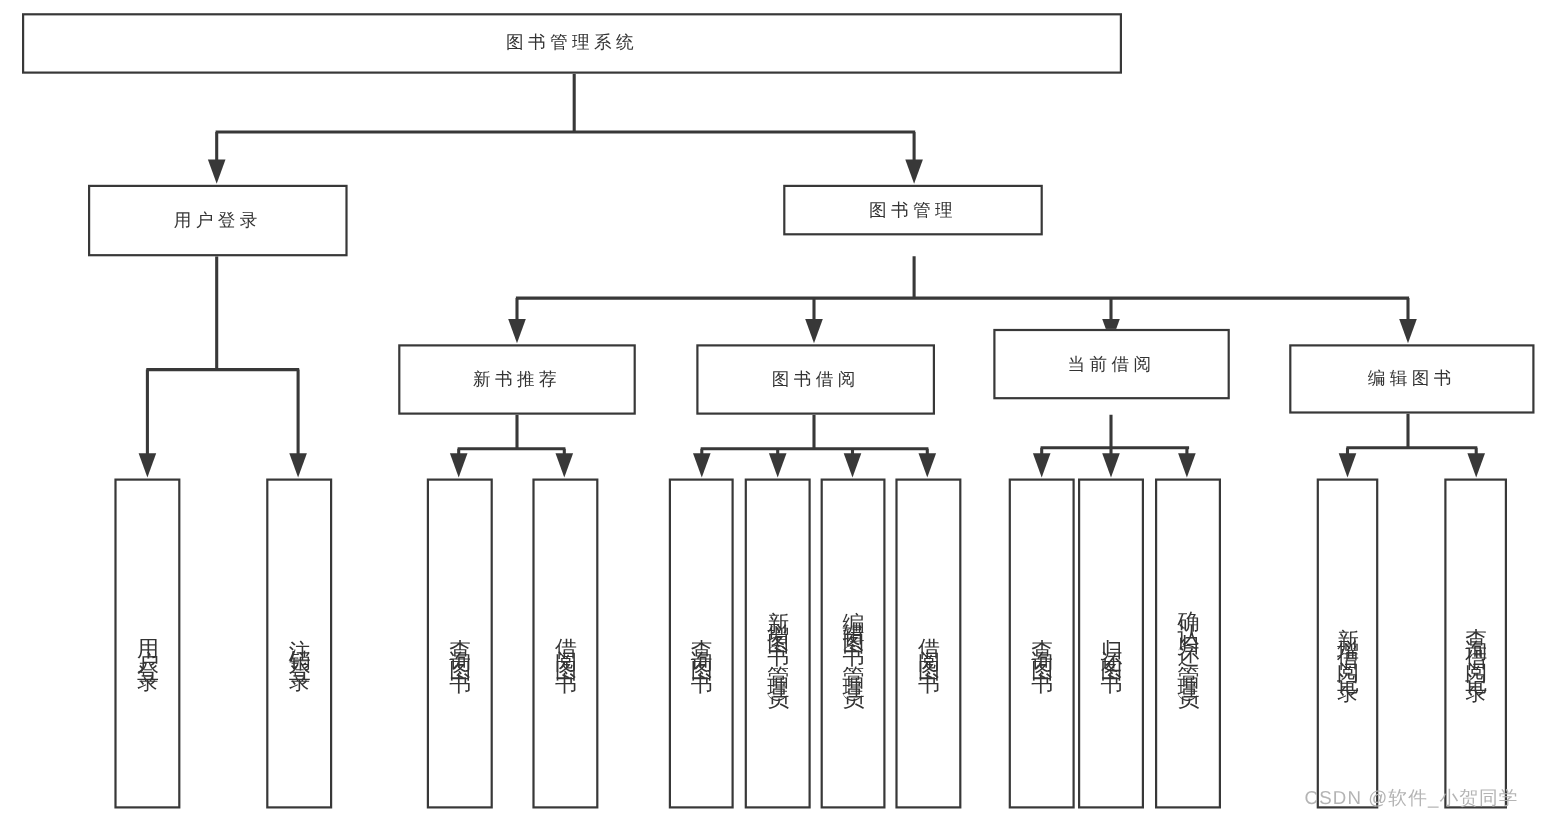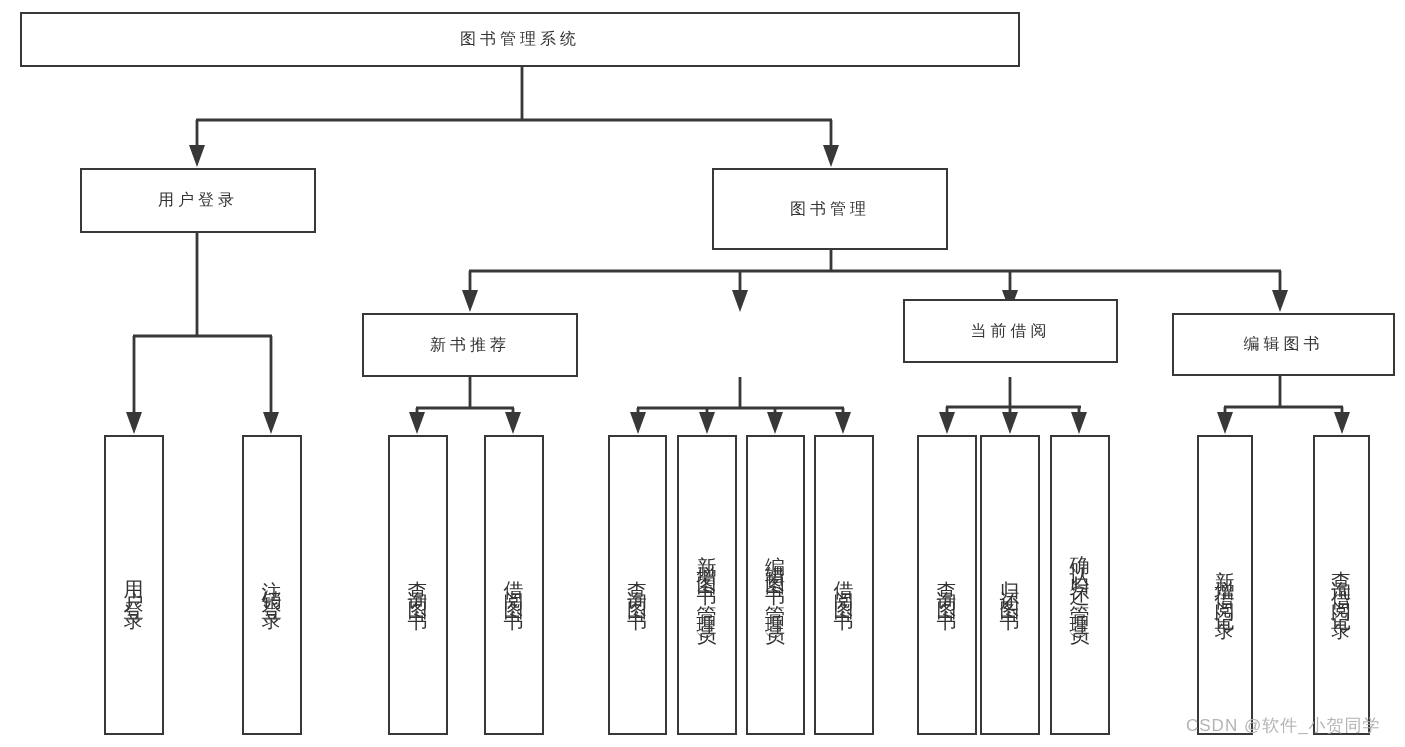--- a/index.html
+++ b/index.html
@@ -88,23 +88,24 @@
       <polygon points="1002,412 1018,412 1010,434"></polygon>
       <polygon points="1071,412 1087,412 1079,434"></polygon>
       <polygon points="1217,412 1233,412 1225,434"></polygon>
       <polygon points="1334,412 1350,412 1342,434"></polygon>
     </g>
   </svg>
 
   <div class="hbox" style="left:20px;top:12px;width:1000px;height:55px">图书管理系统</div>
 
   <div class="hbox" style="left:80px;top:168px;width:236px;height:65px">用户登录</div>
-  <div class="hbox" style="left:712px;top:168px;width:236px;height:82px">图书管理</div>
+  <div class="hbox" style="left:712px;top:168px;width:236px;height:46px">图书管理</div>
 
   <div class="hbox" style="left:362px;top:313px;width:216px;height:64px">新书推荐</div>
+  <div class="hbox" style="left:633px;top:313px;width:217px;height:64px">图书借阅</div>
   <div class="hbox" style="left:903px;top:299px;width:215px;height:64px">当前借阅</div>
   <div class="hbox" style="left:1172px;top:313px;width:223px;height:63px">编辑图书</div>
 
   <div class="vbox" style="left:104px;width:60px">用户登录</div>
   <div class="vbox" style="left:242px;width:60px">注销登录</div>
 
   <div class="vbox" style="left:388px;width:60px">查询图书</div>
   <div class="vbox" style="left:484px;width:60px">借阅图书</div>
 
   <div class="vbox" style="left:608px;width:59px">查询图书</div>

